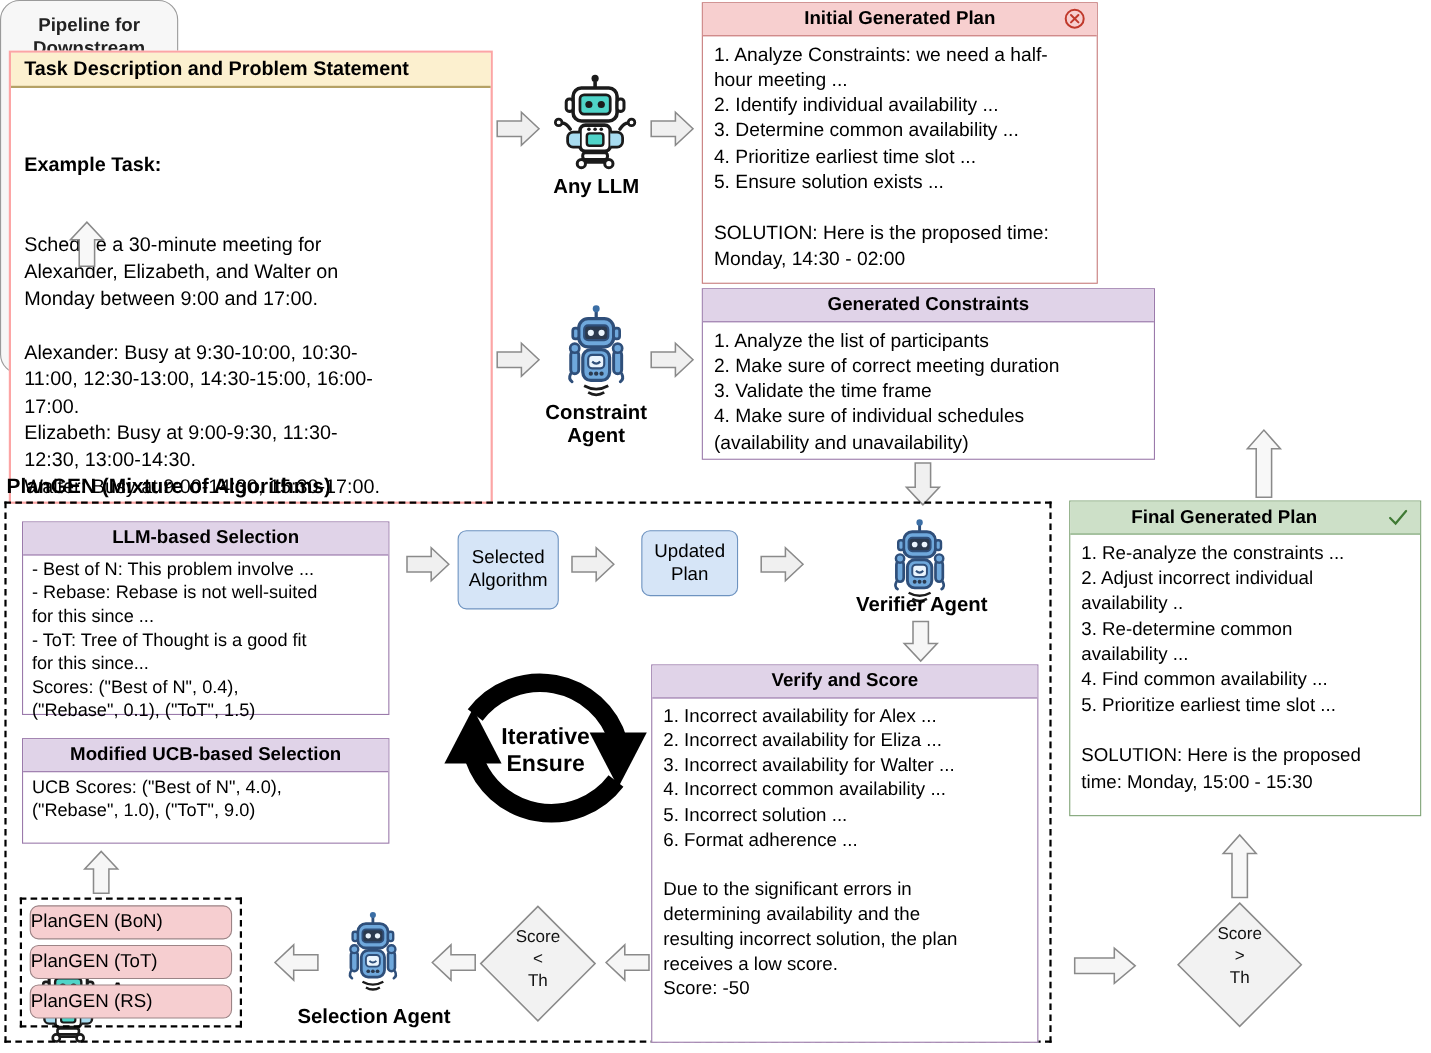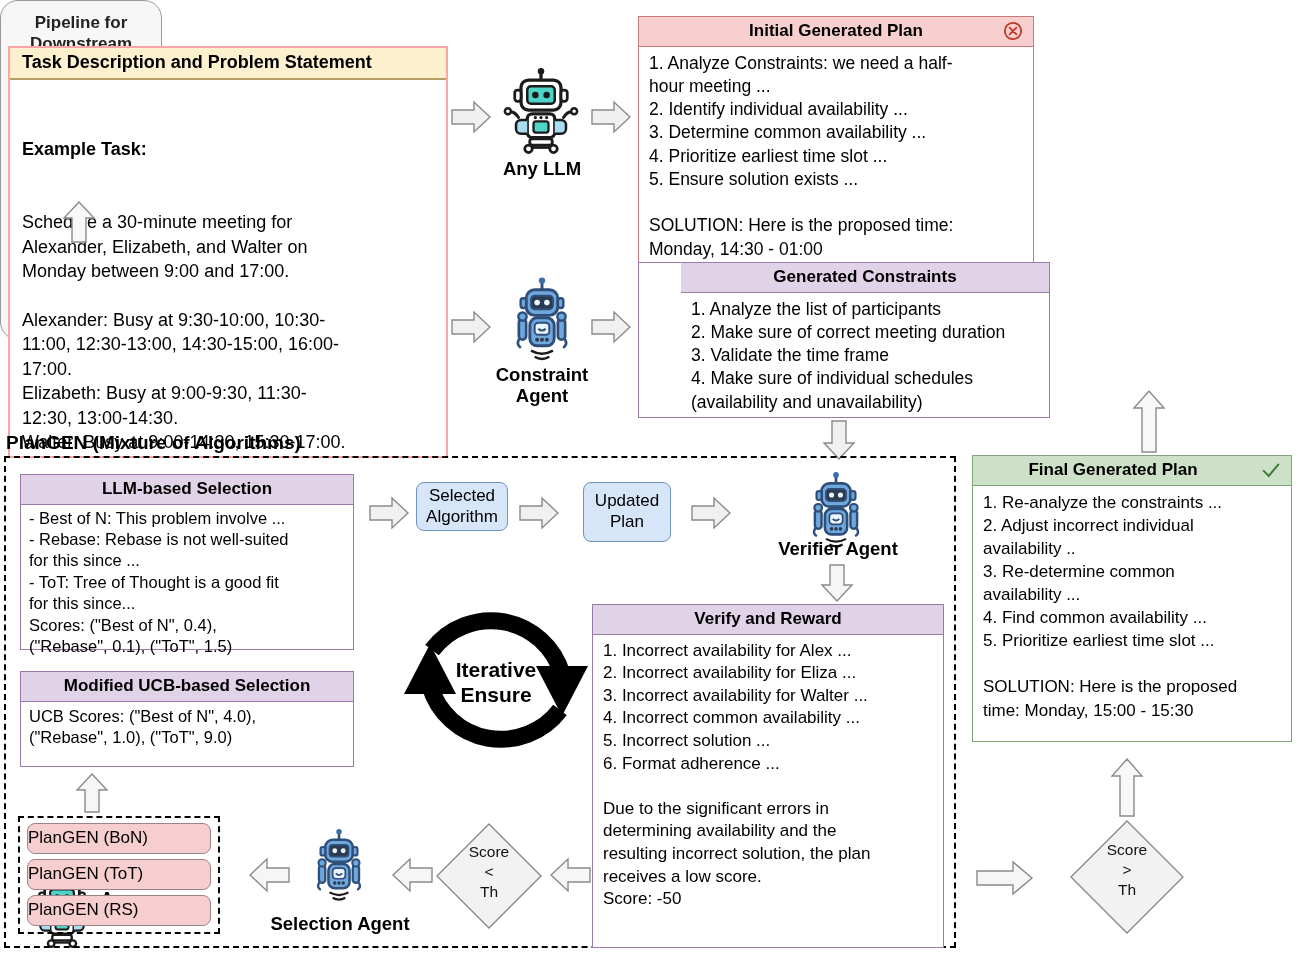--- a/index.html
+++ b/index.html
@@ -33,29 +33,29 @@
 
   
   #task-panel { left: 8px; top: 2px; width: 440px; height: 412px;
     border: 2px solid #fca5a5; margin-top: 44px; }
   #task-panel .panel-hdr { background: #fcf0cf; border-bottom: 2px solid #b5a165;
     font-size: 18px; text-align: left; padding-left: 12px; }
   #task-panel .panel-body { font-size: 18px; line-height: 1.36; padding: 8px 12px; }
   #task-panel .bold-line { font-weight: bold; }
 
   
-  #init-plan { left: 638px; top: 16px; width: 396px; height: 256px;
+  #init-plan { left: 638px; top: 2px; width: 360px; height: 256px;
     border: 1.5px solid #c77b7b; }
   #init-plan .panel-hdr { background: #f7cfcf; border-bottom: 1.5px solid #c77b7b; }
   .hdr-icon-right { position: absolute; right: 10px; top: 50%; transform: translateY(-50%);
     width: 20px; height: 20px; }
 
   
   #gen-constraints { left: 638px; top: 262px; width: 412px; height: 156px;
-    border: 1.5px solid #9b7aab; padding-left: 42px; }
+    border: 1.5px solid #9b7aab; }
   #gen-constraints .panel-hdr { background: #e0d3e8; border-bottom: 1.5px solid #9b7aab; }
 
   
   #pipeline { left: 1068px; top: 46px; width: 162px; height: 340px;
     border: 1.5px solid #9a9a9a; border-radius: 18px; background: #f7f7f7; }
   #pipeline .pl-title { text-align: center; font-weight: bold; font-size: 17px;
     line-height: 1.25; padding: 11px 8px 0 8px; color: #222; }
   #pipeline .pl-green { margin: 10px 12px 0 12px; background: #cfe3c8;
     border: 1.5px solid #8fae86; border-radius: 9px; text-align: center;
     font-size: 17px; line-height: 1.3; padding: 7px 4px 8px 4px; }
@@ -101,21 +101,21 @@
     text-align: left; font-size: 17px; padding: 4px 0 5px 0; margin-bottom: 5px;
   }
   .variant:last-child { margin-bottom: 0; }
 
   
   .blue-box {
     position: absolute; background: #d6e5f7; border: 1.5px solid #6e93c0;
     border-radius: 8px; text-align: center; font-size: 17px; line-height: 1.22;
     display: flex; align-items: center; justify-content: center;
   }
-  #sel-algo { left: 416px; top: 482px; width: 92px; height: 49px; }
+  #sel-algo { left: 416px; top: 482px; width: 92px; height: 72px; }
   #upd-plan { left: 583px; top: 482px; width: 88px; height: 60px; }
 
   
   .arrow { position: absolute; }
 
   
   .robot-label { position: absolute; text-align: center; font-weight: bold;
     font-size: 18.5px; line-height: 1.15; }
 
   
@@ -236,21 +236,21 @@
     </svg>
   </div>
   <div class="panel-body">1. Analyze Constraints: we need a half-
 hour meeting ...
 2. Identify individual availability ...
 3. Determine common availability ...
 4. Prioritize earliest time slot ...
 5. Ensure solution exists ...
 
 SOLUTION: Here is the proposed time:
-Monday, 14:30 - 01:00</div>
+Monday, 14:30 - 02:00</div>
 </div>
 
 <svg class="arrow" style="left:450px; top:310px" width="42" height="34" viewBox="0 0 42 34">
   <path d="M2 10 H24 V2 L40 17 L24 32 V24 H2 Z" fill="#f0f0f0" stroke="#8a8a8a" stroke-width="1.4"></path>
 </svg>
 <svg class="abs" style="left:503px; top:275px" width="78" height="88" viewBox="0 0 64 72">
   <use href="#g-robot-blue"></use>
 </svg>
 <div class="robot-label" style="left:486px; top:364px; width:112px; white-space:pre-line">Constraint
 Agent</div>
@@ -375,21 +375,21 @@
   <path d="M34 58 A74 74 0 0 1 164 82" fill="none" stroke="#000" stroke-width="17" stroke-linecap="butt"></path>
   <path d="M138 74 L190 74 L164 124 Z" fill="#000"></path>
 
   <path d="M162 118 A74 74 0 0 1 32 94" fill="none" stroke="#000" stroke-width="17" stroke-linecap="butt"></path>
   <path d="M58 102 L6 102 L32 52 Z" fill="#000"></path>
 </svg>
 <div id="iter-label" style="white-space:pre-line">Iterative
 Ensure</div>
 
 <div class="panel" id="verify">
-  <div class="panel-hdr">Verify and Reward</div>
+  <div class="panel-hdr">Verify and Score</div>
   <div class="panel-body">1. Incorrect availability for Alex ...
 2. Incorrect availability for Eliza ...
 3. Incorrect availability for Walter ...
 4. Incorrect common availability ...
 5. Incorrect solution ...
 6. Format adherence ...
 
 Due to the significant errors in
 determining availability and the
 resulting incorrect solution, the plan

